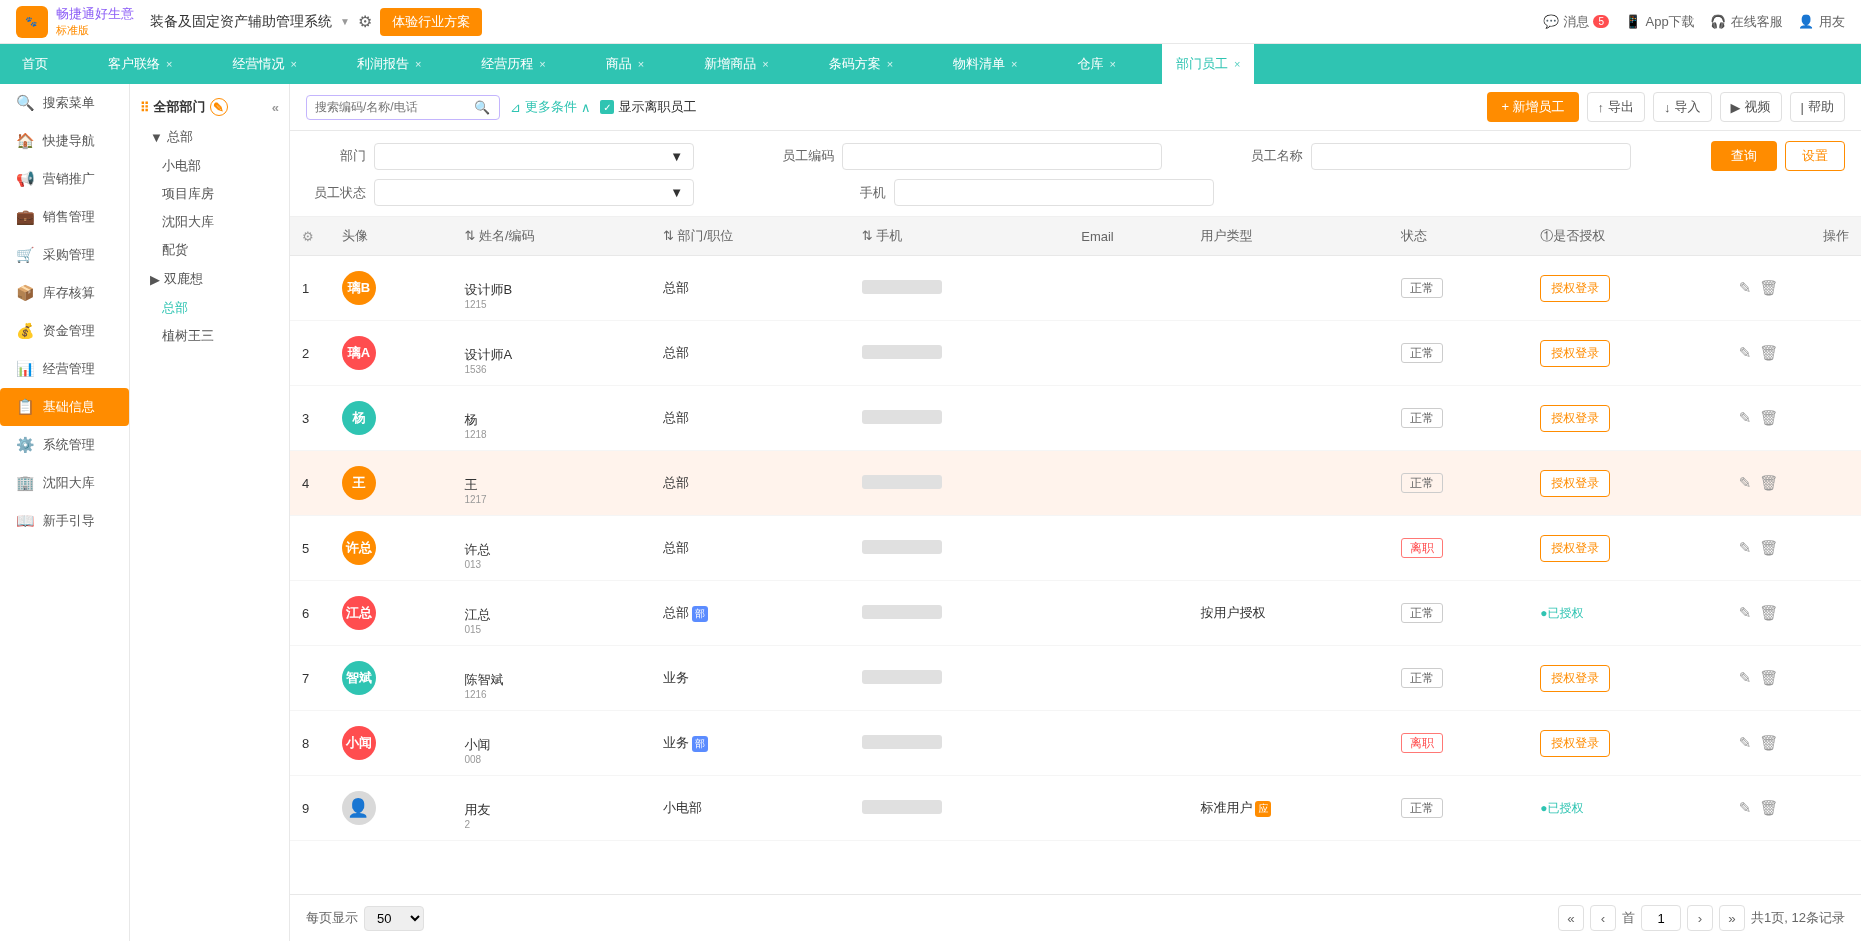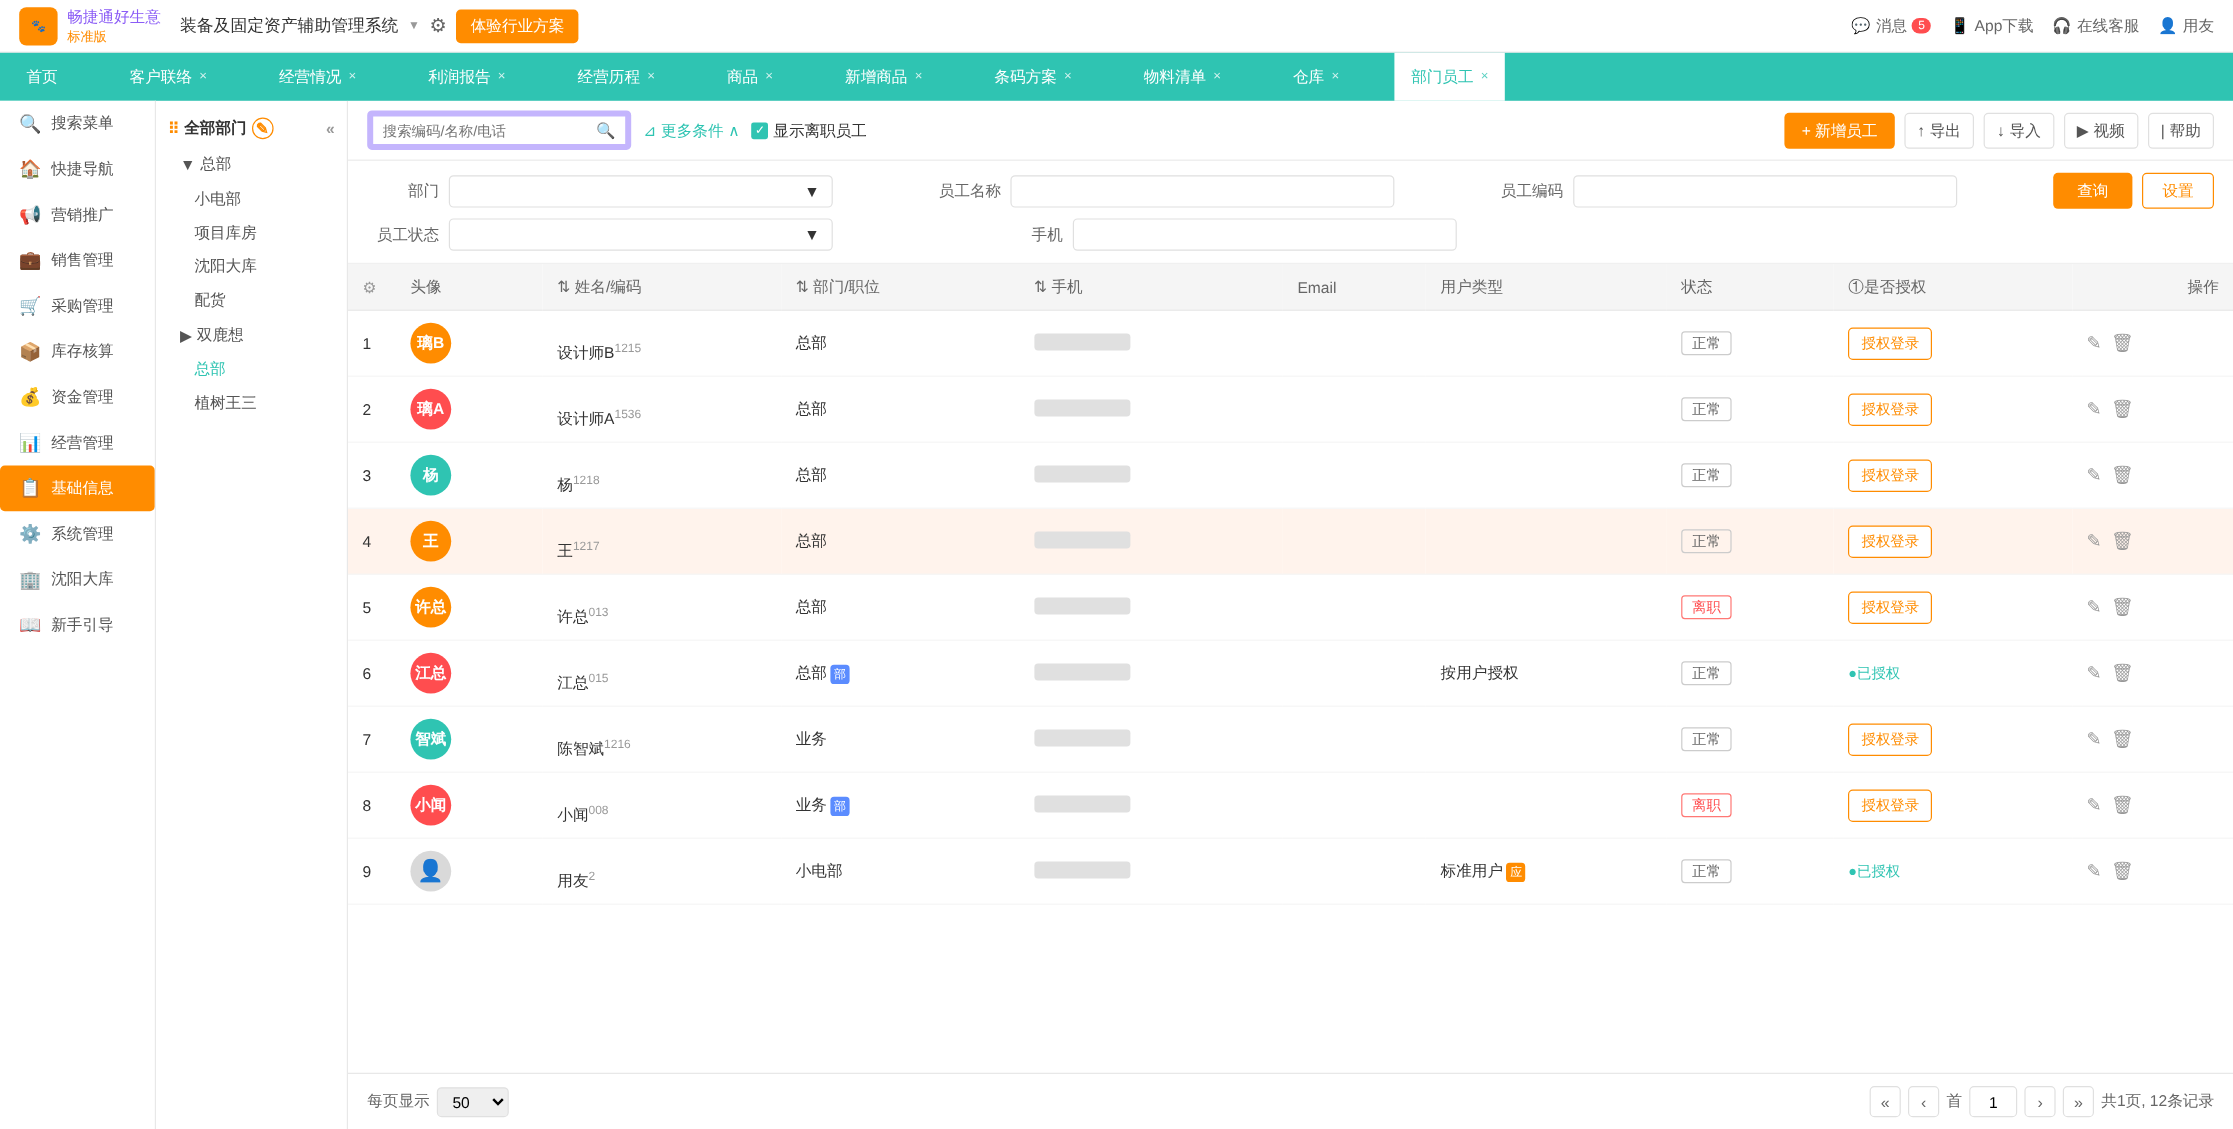--- a/index.html
+++ b/index.html
@@ -157,23 +157,23 @@
       background: #fff;
       padding: 8px 16px;
       display: flex;
       align-items: center;
       gap: 10px;
       border-bottom: 1px solid #e8e8e8;
       flex-shrink: 0;
     }
     .search-input-wrap {
       display: flex; align-items: center;
-      border: 5px solid #c4b5fd; border-radius: 4px;
+      border: 1px solid #c4b5fd; border-radius: 4px;
       padding: 4px 8px; background: #fff;
-      width: 220px;
+      width: 194px;
     }
     .search-input-wrap input {
       border: none; outline: none;
       font-size: 12px; color: #333; width: 180px;
       background: transparent;
     }
     .search-icon-btn { color: #999; cursor: pointer; }
     .more-conditions {
       display: flex; align-items: center; gap: 4px;
       color: #2fc4b2; cursor: pointer; font-size: 13px;
@@ -278,21 +278,21 @@
       width: 34px; height: 34px; border-radius: 50%;
       display: flex; align-items: center; justify-content: center;
       color: #fff; font-size: 13px; font-weight: bold;
     }
     .avatar-grey {
       width: 34px; height: 34px; border-radius: 50%;
       background: #d9d9d9;
       display: flex; align-items: center; justify-content: center;
       color: #999; font-size: 18px;
     }
-    .name-cell { display: flex; flex-direction: row; margin-top: 15px; }
+    .name-cell { display: flex; flex-direction: column; margin-top: 15px; }
     .name-main { font-size: 13px; color: #333; }
     .name-code { font-size: 10px; color: #999; }
     .status-normal {
       border: 1px solid #ccc; border-radius: 3px;
       padding: 2px 8px; font-size: 12px; color: #666;
     }
     .status-resigned {
       border: 1px solid #ff7875; border-radius: 3px;
       padding: 2px 8px; font-size: 12px; color: #ff4d4f;
     }
@@ -533,25 +533,25 @@
       <div class="filter-area">
         <div class="filter-row">
           <div class="filter-item">
             <span class="filter-label">部门</span>
             <div class="filter-select">
               <span></span>
               <span>▼</span>
             </div>
           </div>
           <div class="filter-item">
-            <span class="filter-label">员工名称</span>
+            <span class="filter-label">员工编码</span>
             <input class="filter-input" type="text" style="">
           </div>
           <div class="filter-item">
-            <span class="filter-label">员工编码</span>
+            <span class="filter-label">员工名称</span>
             <input class="filter-input" type="text" style="">
           </div>
           <div class="filter-actions">
             <button class="btn-query">查询</button>
             <button class="btn-settings">设置</button>
           </div>
         </div>
         <div class="filter-row">
           <div class="filter-item">
             <span class="filter-label">员工状态</span>

